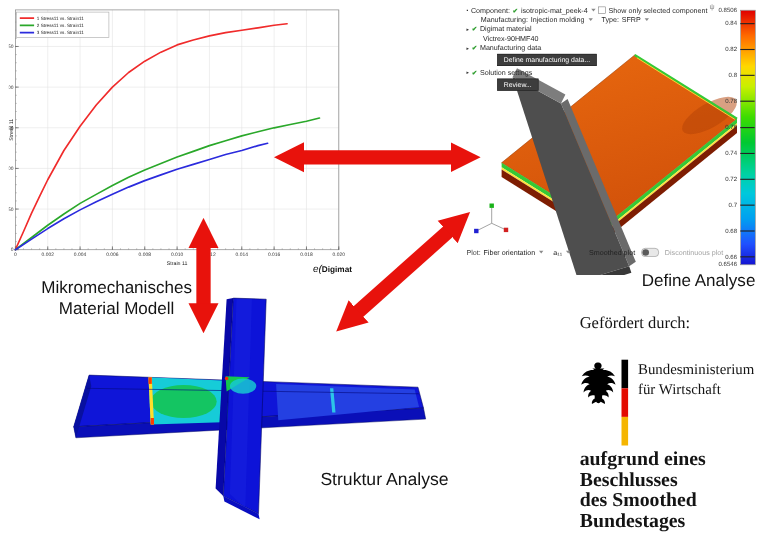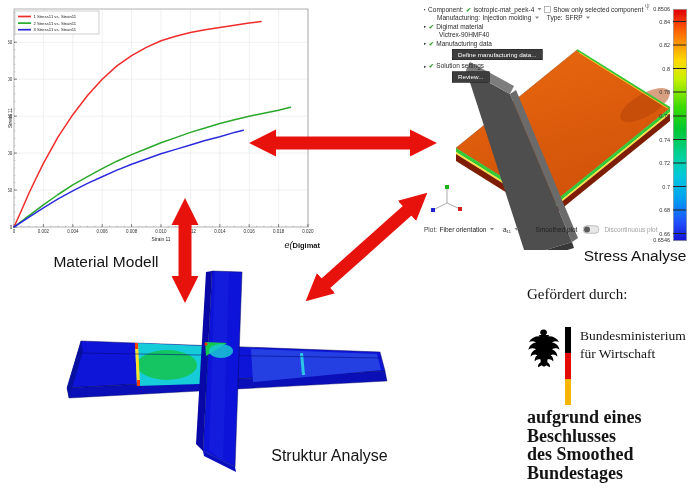--- a/index.html
+++ b/index.html
@@ -11,21 +11,21 @@
   #chart-wrap{left:8px;top:4px;width:312px;height:250px;}
   #chart-svg{width:312px;height:250px;display:block;}
   #chart-brand{position:absolute;right:0px;bottom:2px;white-space:nowrap;color:#111;}
   .dg-g{font-size:9px;font-style:italic;}
   .dg-n{font-size:7.5px;font-weight:bold;text-align:center;}
 
   
   .slide-label{font-size:15.5px;color:#141414;text-align:center;line-height:19px;}
   #lbl-micro{left:6px;top:252px;width:200px;}
   #lbl-process{left:570px;top:246px;width:130px;}
-  #lbl-structure{left:262px;top:427px;width:135px;font-size:16px;margin-top:19px;}
+  #lbl-structure{left:282px;top:427px;width:135px;font-size:16px;}
 
   
   #pp-text{left:424px;top:5px;width:235px;height:95px;}
   .scaled{transform:scale(0.5);transform-origin:0 0;}
   #pp-text .scaled{width:470px;font-size:13px;color:#2b2b2b;}
   .pp-row{display:flex;align-items:center;gap:5px;height:17px;white-space:nowrap;}
   .bullet{font-size:9px;color:#333;}
   .chk{color:#2f9e2f;font-size:12px;font-weight:bold;}
   .caret{width:0;height:0;border-left:4px solid transparent;border-right:4px solid transparent;
          border-top:5px solid #8a8a8a;display:inline-block;margin-left:2px;}
@@ -202,23 +202,24 @@
       <text x="25.5" y="20.6" font-size="4.2" fill="#222" font-family="Liberation Sans, sans-serif">2 Stress11 vs. Strain11</text>
       <line x1="10" y1="25.7" x2="23" y2="25.7" stroke="#2b2bdd" stroke-width="1.7"></line>
       <text x="25.5" y="27.2" font-size="4.2" fill="#222" font-family="Liberation Sans, sans-serif">3 Stress11 vs. Strain11</text>
     </svg>
   <div id="chart-brand">
     <span class="dg-g">e(</span><span class="dg-n">Digimat</span>
   </div>
 </div>
 
 <div class="abs slide-label" id="lbl-micro">
+  <div>Mikromechanisches</div>
   <div>Material Modell</div>
 </div>
-<div class="abs slide-label" id="lbl-process">Stress Analyse</div>
+<div class="abs slide-label" id="lbl-process">Define Analyse</div>
 <div class="abs slide-label" id="lbl-structure">Struktur Analyse</div>
 
 <svg class="abs layer" style="left:420px;top:0;width:280px;height:250px;" viewBox="0 0 280 250">
   <defs>
     <linearGradient id="plateGrad" x1="0" y1="0" x2="0.4" y2="1">
       <stop offset="0" stop-color="#e9690f"></stop>
         <stop offset="1" stop-color="#d2520a"></stop>
     </linearGradient>
   </defs>
 

